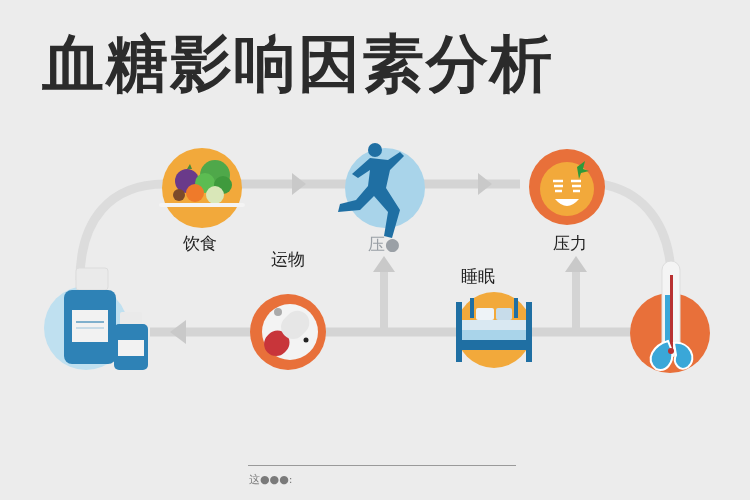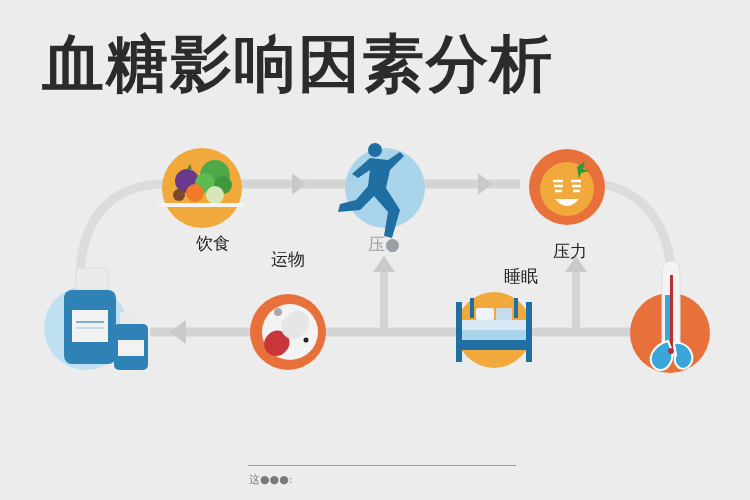--- a/index.html
+++ b/index.html
@@ -45,42 +45,42 @@
     <path d="M30 24 l3 -5 l2 5z" fill="#4a8a3a"></path>
     <circle cx="58" cy="30" r="15" fill="#4fa84a"></circle>
     <circle cx="48" cy="38" r="10" fill="#5cbc52"></circle>
     <circle cx="66" cy="40" r="9" fill="#3f9a3d"></circle>
     <circle cx="38" cy="48" r="9" fill="#ef7a2a"></circle>
     <circle cx="58" cy="50" r="9" fill="#d9e7b8"></circle>
     <circle cx="22" cy="50" r="6" fill="#7c4a2a"></circle>
     <rect x="2" y="58" width="86" height="4" rx="2" fill="#f4f4f4"></rect>
   </svg>
 </div>
-<div class="label" style="left:173px;top:232px;">饮食</div>
+<div class="label" style="left:160px;top:232px;">饮食</div>
 
 <div class="node" style="left:330px;top:140px;width:110px;height:110px;">
   <svg width="110" height="110">
     <circle cx="55" cy="48" r="40" fill="#a9d4ea"></circle>
     <circle cx="45" cy="10" r="7" fill="#1f6fa3"></circle>
     <path d="M40 18 L58 20 L70 12 L74 16 L60 30 L56 48 L70 70 L62 98 L54 96 L58 72 L44 56 L30 70 L8 72 L10 64 L26 60 L38 46 L40 30 L28 38 L22 34 Z" fill="#1f6fa3"></path>
   </svg>
 </div>
 <div class="label faded" style="left:344px;top:233px;">压●</div>
 
 <div class="node" style="left:527px;top:147px;width:80px;height:80px;">
   <svg width="80" height="80">
     <circle cx="40" cy="40" r="38" fill="#e8703a"></circle>
     <circle cx="40" cy="42" r="27" fill="#f2a93b"></circle>
     <path d="M50 20 l8 -6 l-2 8 l6 2 l-8 2 l-2 6 z" fill="#2e9a3a"></path>
     <path d="M26 34 h10 M27 39 h9 M28 44 h7" stroke="#fff" stroke-width="2.4"></path>
     <path d="M44 34 h10 M45 39 h9 M46 44 h7" stroke="#fff" stroke-width="2.4"></path>
     <path d="M28 52 Q40 66 52 52 Z" fill="#fff"></path>
   </svg>
 </div>
-<div class="label" style="left:530px;top:240px;font-family:Liberation Mono, monospace;">压力</div>
+<div class="label" style="left:530px;top:232px;font-family:Liberation Mono, monospace;">压力</div>
 
 <div class="node" style="left:36px;top:262px;width:120px;height:120px;">
   <svg width="120" height="120">
     <circle cx="50" cy="66" r="42" fill="#bfe0f0"></circle>
     <rect x="40" y="6" width="32" height="22" rx="3" fill="#eaeaea" stroke="#dcdcdc"></rect>
     <rect x="28" y="28" width="52" height="74" rx="8" fill="#2e82b6"></rect>
     <rect x="36" y="48" width="36" height="32" fill="#f2f2f2"></rect>
     <line x1="40" y1="60" x2="68" y2="60" stroke="#5a9ac0" stroke-width="1.5"></line>
     <line x1="40" y1="66" x2="68" y2="66" stroke="#9cc4dc" stroke-width="1"></line>
     <rect x="84" y="50" width="22" height="14" rx="2" fill="#eaeaea"></rect>
@@ -110,21 +110,21 @@
     <rect x="74" y="12" width="6" height="60" fill="#1f6fa3"></rect>
     <rect x="18" y="8" width="4" height="20" fill="#1f6fa3"></rect>
     <rect x="62" y="8" width="4" height="20" fill="#1f6fa3"></rect>
     <rect x="24" y="18" width="18" height="12" rx="2" fill="#eef3f7"></rect>
     <rect x="44" y="18" width="16" height="12" rx="2" fill="#c7dcea"></rect>
     <rect x="10" y="30" width="64" height="14" fill="#d9e8f2"></rect>
     <rect x="10" y="40" width="64" height="10" fill="#a9d4ea"></rect>
     <rect x="4" y="50" width="76" height="10" fill="#1f6fa3"></rect>
   </svg>
 </div>
-<div class="label" style="left:481px;top:265px;">睡眠</div>
+<div class="label" style="left:438px;top:265px;">睡眠</div>
 
 <div class="node" style="left:624px;top:255px;width:90px;height:125px;">
   <svg width="90" height="125">
     <circle cx="46" cy="78" r="40" fill="#e8703a"></circle>
     <rect x="38" y="6" width="18" height="96" rx="9" fill="#f4f4f4" stroke="#ddd"></rect>
     <rect x="41" y="40" width="7" height="50" fill="#3aa7d8"></rect>
     <rect x="46" y="20" width="3" height="74" fill="#b83030"></rect>
     <path d="M44 86 C30 90 20 104 32 114 C42 118 50 108 48 96 Z" fill="#3aa7d8" stroke="#fff" stroke-width="2"></path>
     <path d="M50 88 C66 86 74 104 64 112 C56 118 48 108 52 100 Z" fill="#3aa7d8" stroke="#fff" stroke-width="2"></path>
     <circle cx="47" cy="96" r="3" fill="#b83030"></circle>

